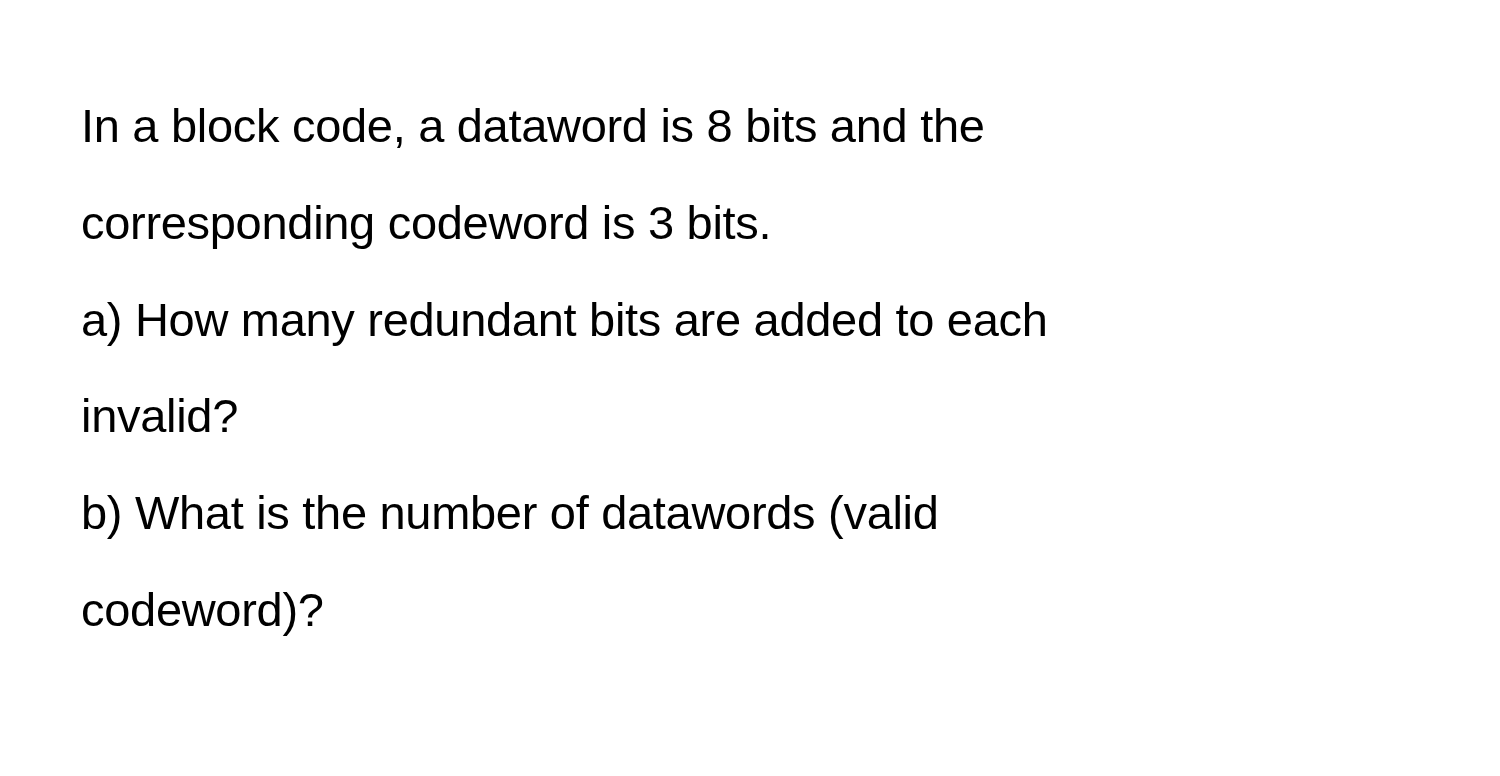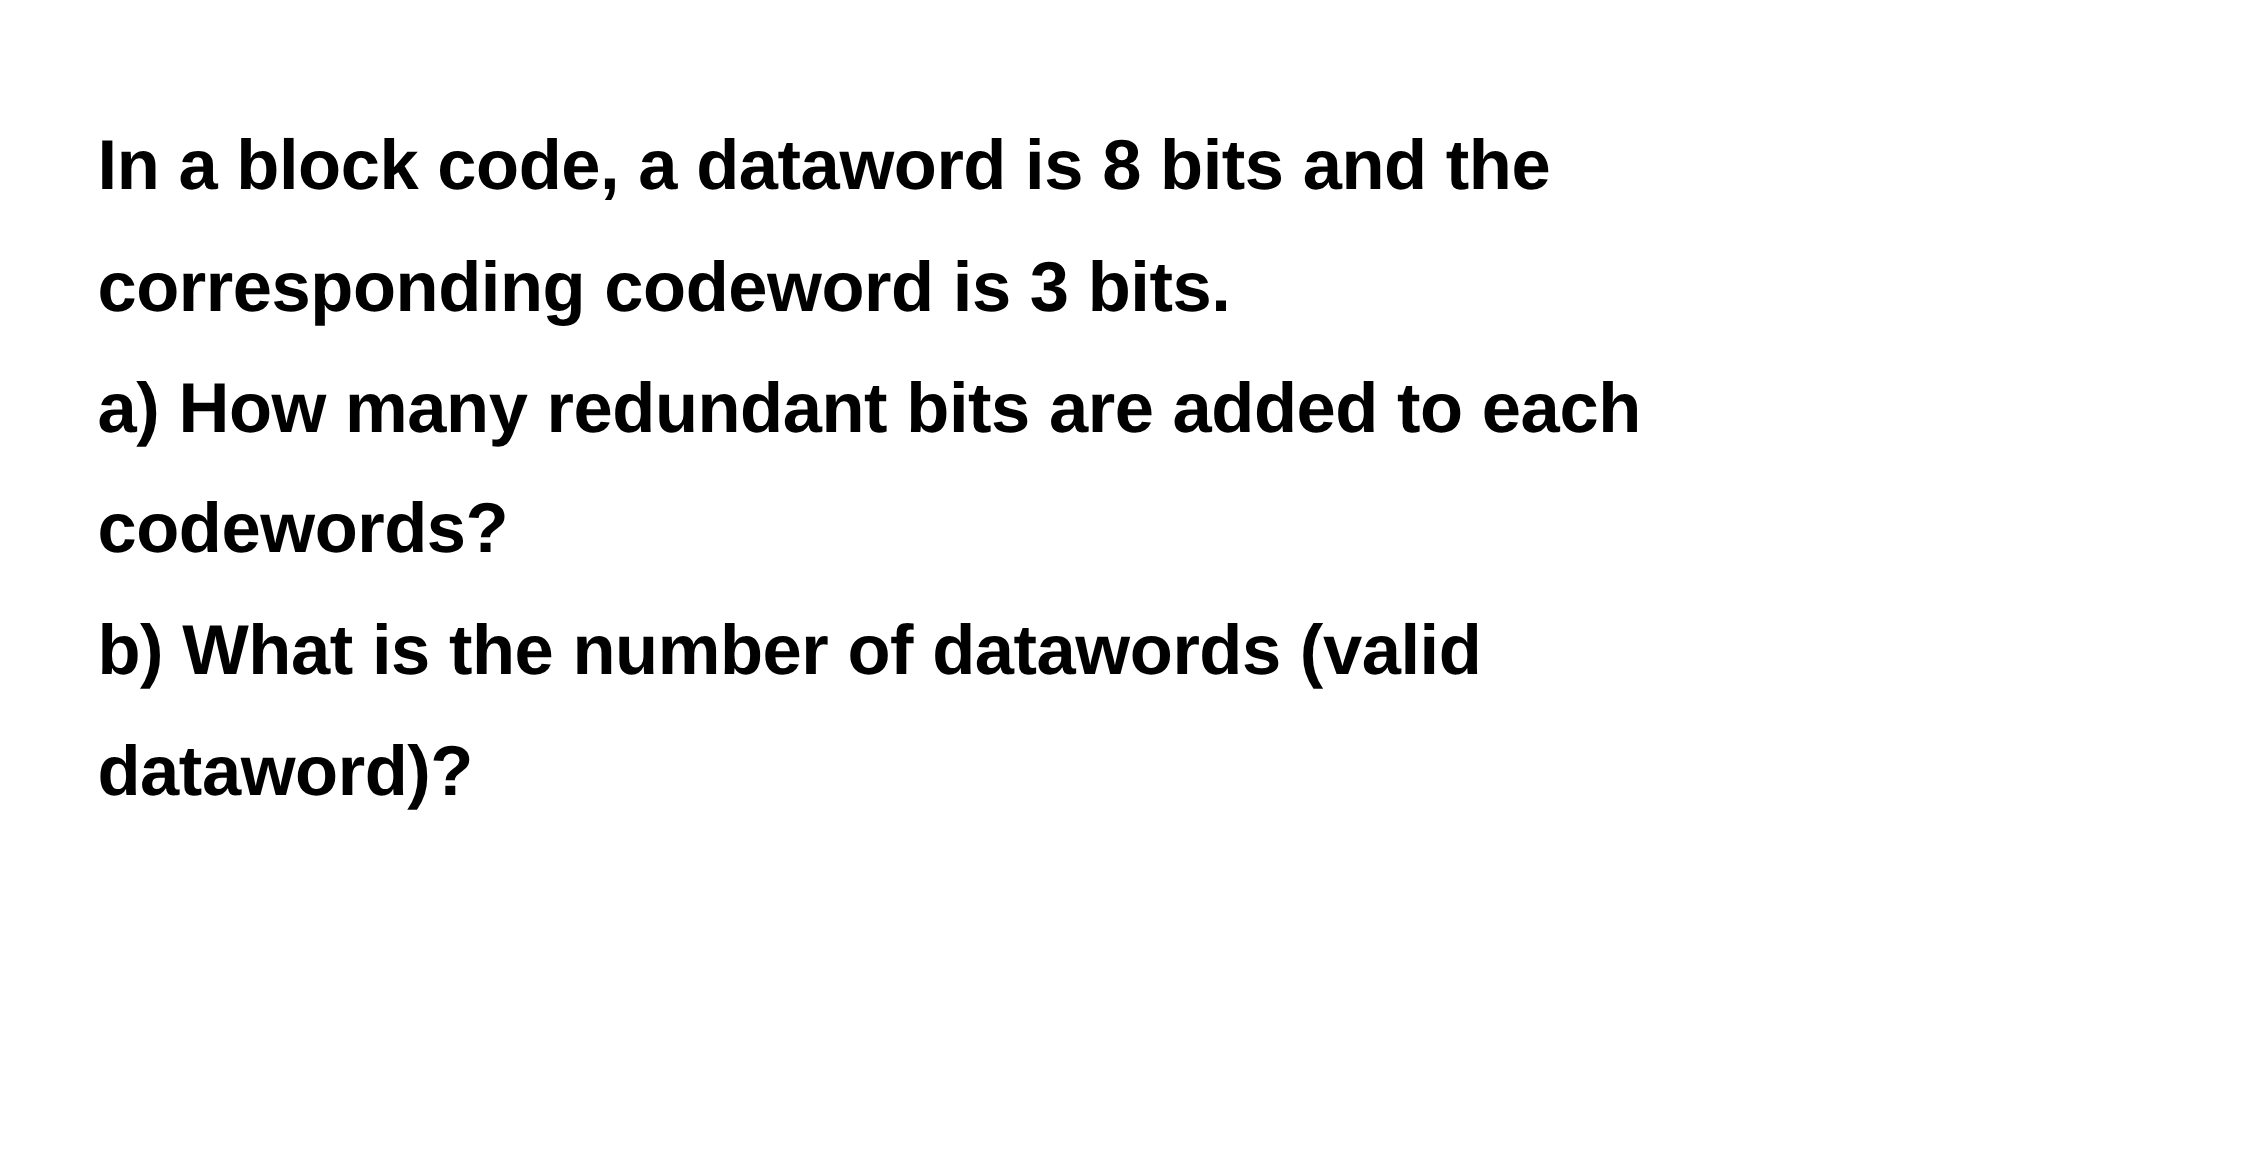--- a/index.html
+++ b/index.html
@@ -15,27 +15,26 @@
       padding: 70px 65px;
     }
     .content {
       font-size: 47px;
       line-height: 1.72;
       color: #000000;
       letter-spacing: -0.3px;
       font-weight: 400;
     }
     .content p {
-      margin: 0;
-      font-weight: bold;
+      margin: 16px;
     }
   </style>
 </head>
 <body>
 
 <div class="content">
   <p>In a block code, a dataword is 8 bits and the</p>
   <p>corresponding codeword is 3 bits.</p>
   <p>a) How many redundant bits are added to each</p>
-  <p>codewords?</p>
+  <p>invalid?</p>
   <p>b) What is the number of datawords (valid</p>
-  <p>dataword)?</p>
+  <p>codeword)?</p>
 </div>
 
 </body></html>

